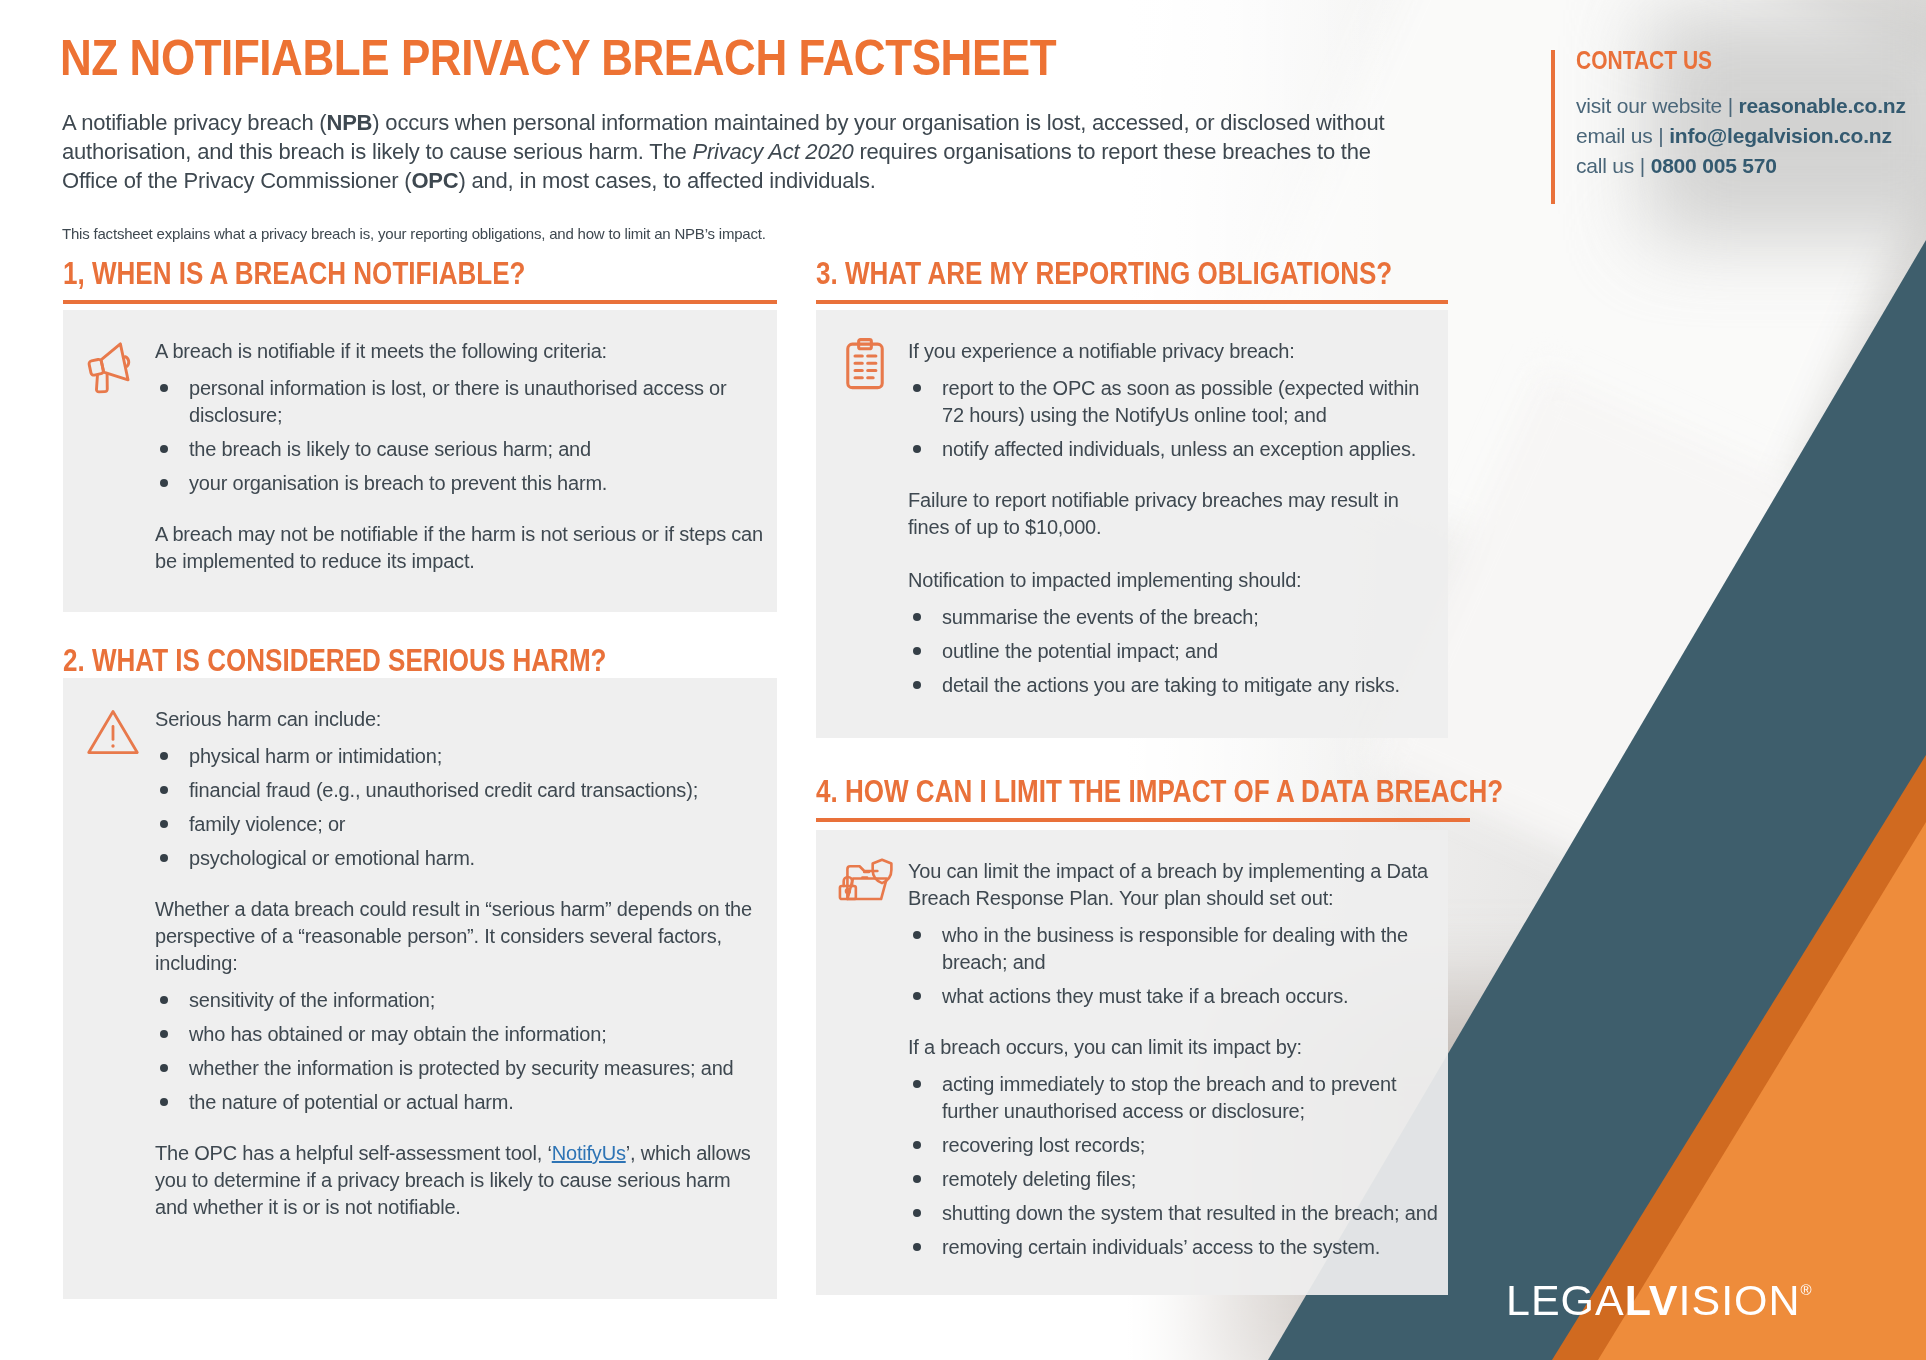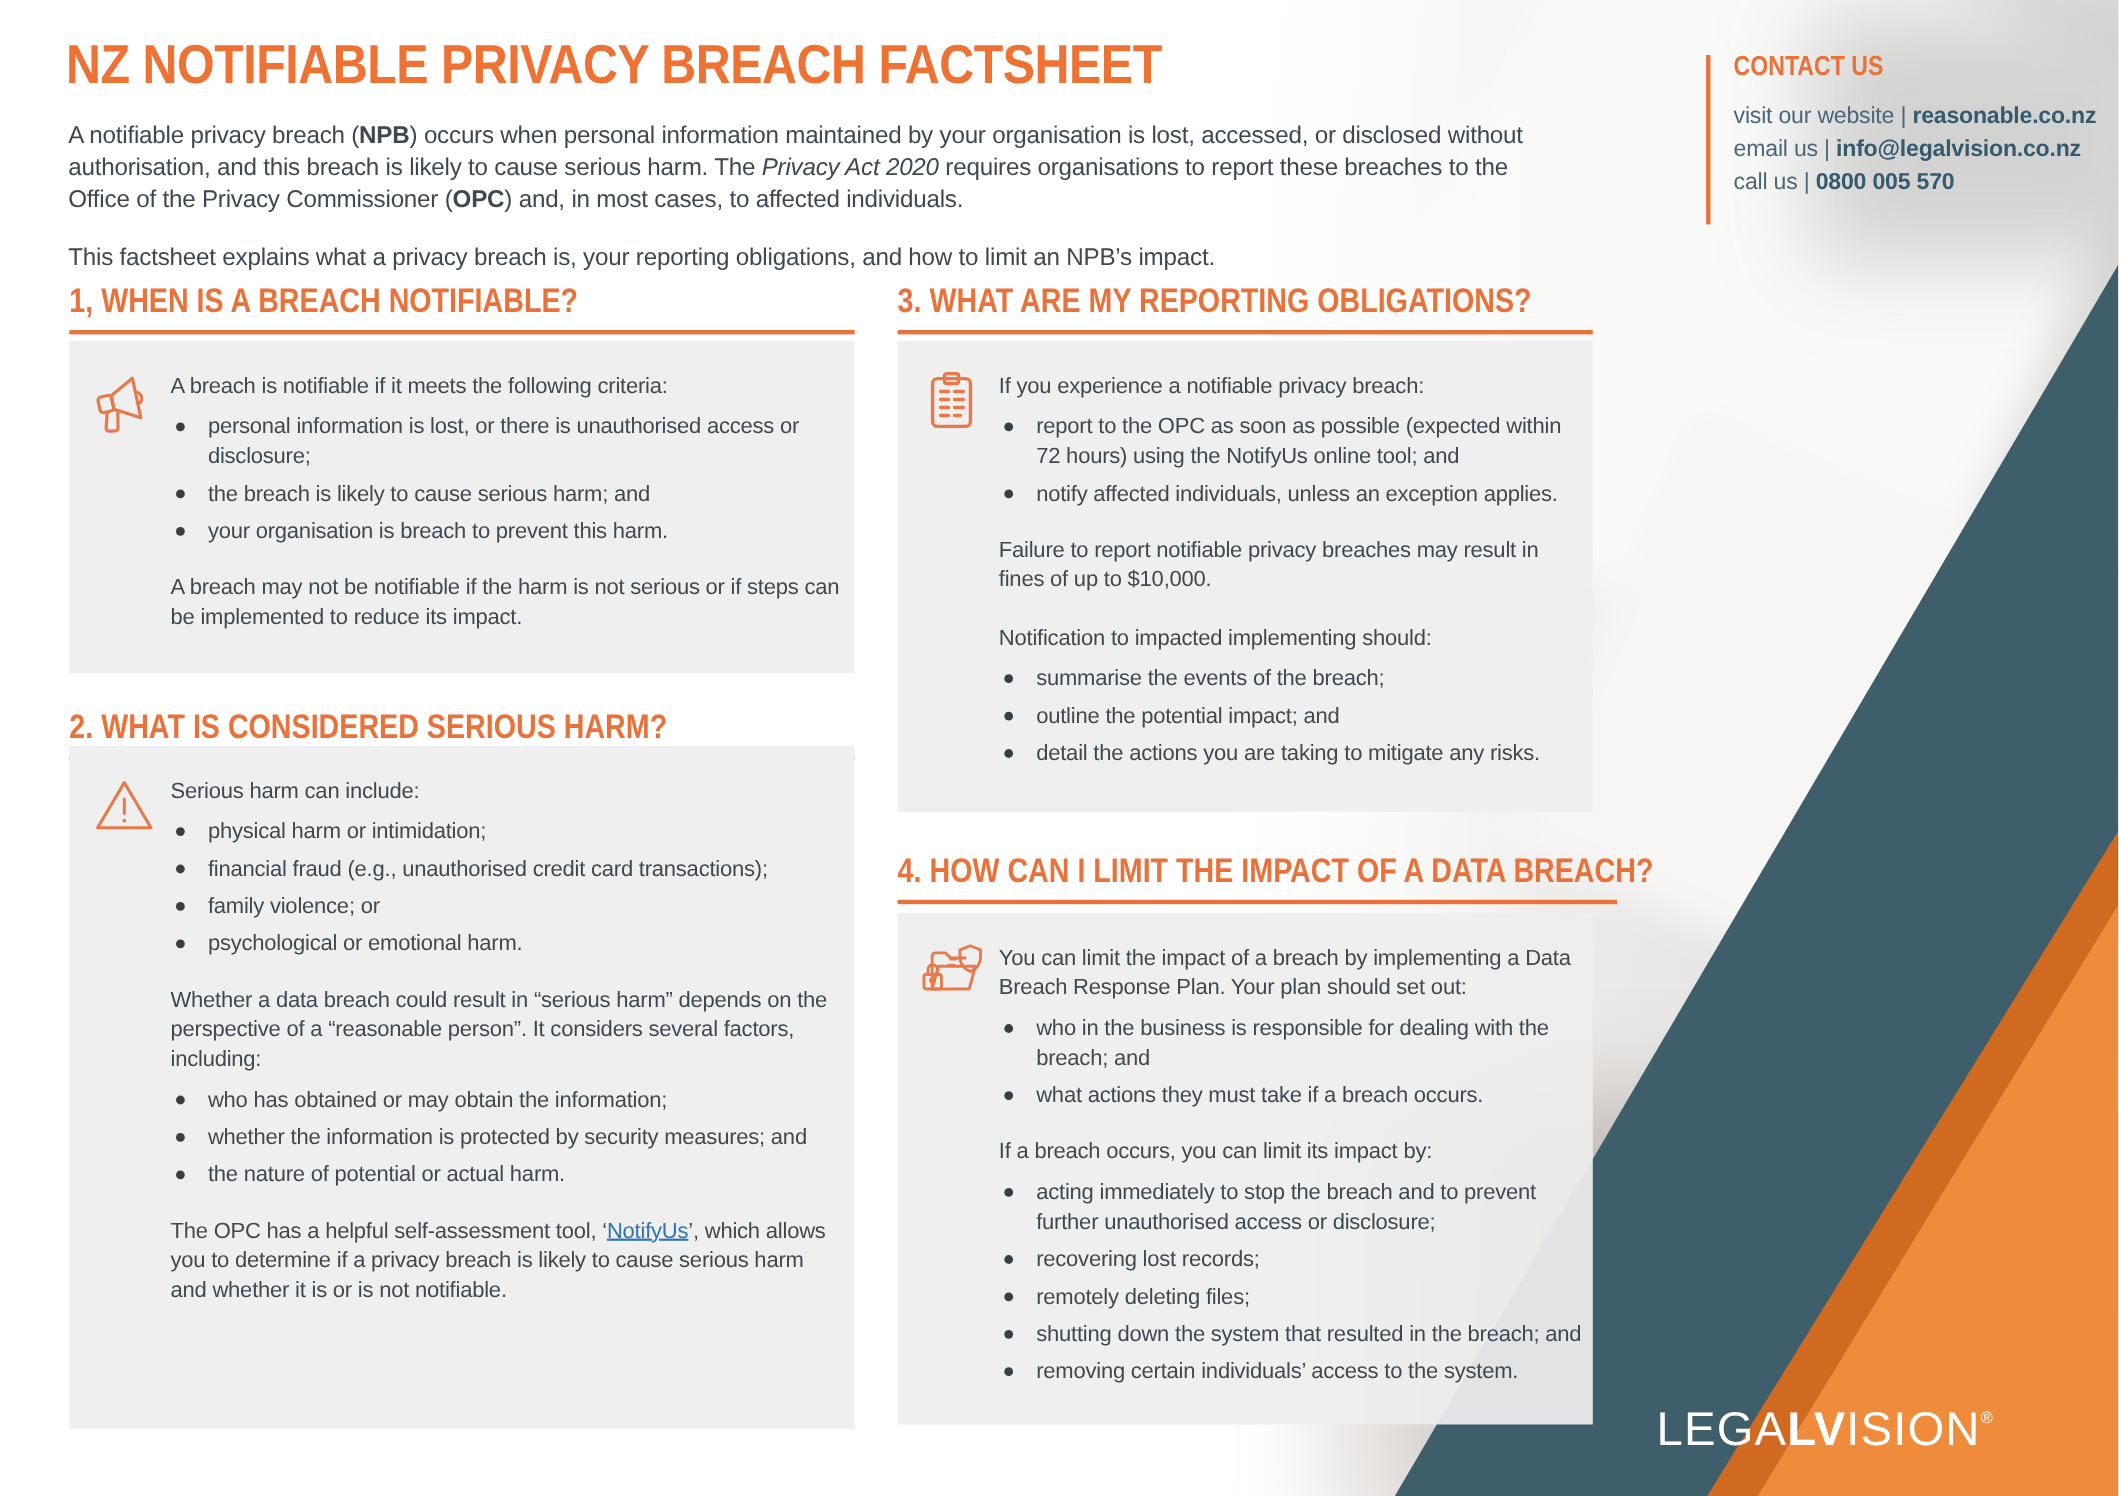--- a/index.html
+++ b/index.html
@@ -21,21 +21,21 @@
   .band{position:absolute;inset:0;}
   .band.teal{background:#3E5E6C;clip-path:polygon(1926px 240px,1926px 800px,1618px 1360px,1268px 1360px);}
   .band.dorange{background:#D06A20;clip-path:polygon(1926px 755px,1926px 852px,1642px 1360px,1552px 1360px);}
   .band.orange{background:#EE8C3B;clip-path:polygon(1926px 822px,1926px 1360px,1598px 1360px);}
   
   .cond{display:inline-block;transform:scaleX(0.84);transform-origin:0 50%;white-space:nowrap;}
   h1{position:absolute;left:60px;top:30px;margin:0;font-size:50px;line-height:56px;
      font-weight:700;color:#ED7233;letter-spacing:-0.5px;}
   h1 .cond{transform:scaleX(0.88);}
   .intro{position:absolute;left:62px;top:108px;width:1368px;font-size:22px;line-height:29px;letter-spacing:-0.2px;margin:0;}
-  .intro2{position:absolute;left:62px;top:219px;width:1368px;font-size:22px;line-height:29px;letter-spacing:-0.2px;margin:0;}
+  .intro2{position:absolute;left:62px;top:219px;width:1368px;font-size:15px;line-height:29px;letter-spacing:-0.2px;margin:0;}
   .b{font-weight:700;}
   .i{font-style:italic;}
   .link{color:#2E74B5;text-decoration:underline;cursor:pointer;}
   
   .contact-divider{position:absolute;left:1551px;top:50px;width:4px;height:154px;background:#E9713A;}
   .contact{position:absolute;left:1576px;top:46px;width:340px;}
   .contact h3{margin:0;font-size:25px;font-weight:700;color:#E9713A;}
   .contact .lines{margin-top:16px;font-size:21px;line-height:30px;color:#4A6679;letter-spacing:-0.2px;}
   .contact .val{font-weight:700;color:#345A70;}
   
@@ -134,20 +134,21 @@
     <div class="body">
         <p class="blk-p">Serious harm can include:</p>
         <ul class="blk-ul">
           <li>physical harm or intimidation;</li>
           <li>financial fraud (e.g., unauthorised credit card transactions);</li>
           <li>family violence; or</li>
           <li>psychological or emotional harm.</li>
         </ul>
         <p class="blk-p">Whether a data breach could result in “serious harm” depends on the perspective of a “reasonable person”. It considers several factors, including:</p>
         <ul class="blk-ul">
+          <li>sensitivity of the information;</li>
           <li>who has obtained or may obtain the information;</li>
           <li>whether the information is protected by security measures; and</li>
           <li>the nature of potential or actual harm.</li>
         </ul>
         <p class="blk-p"><span>The OPC has a helpful self-assessment tool, ‘</span><a href="#" class="link">NotifyUs</a><span>’, which allows you to determine if a privacy breach is likely to cause serious harm and whether it is or is not notifiable.</span></p>
       </div>
   </div>
 
   <div class="sec-head" id="sec3-head">
     <h2><span class="cond">3. WHAT ARE MY REPORTING OBLIGATIONS?</span></h2>

